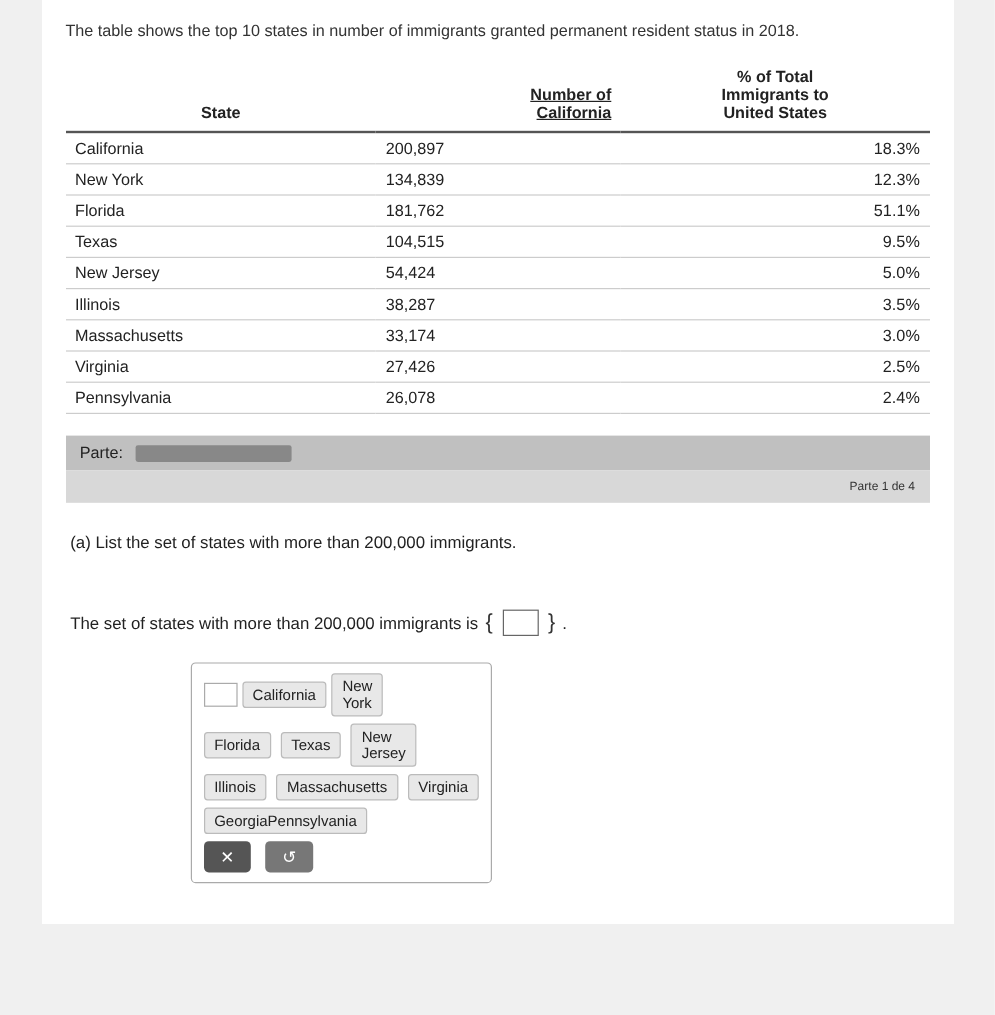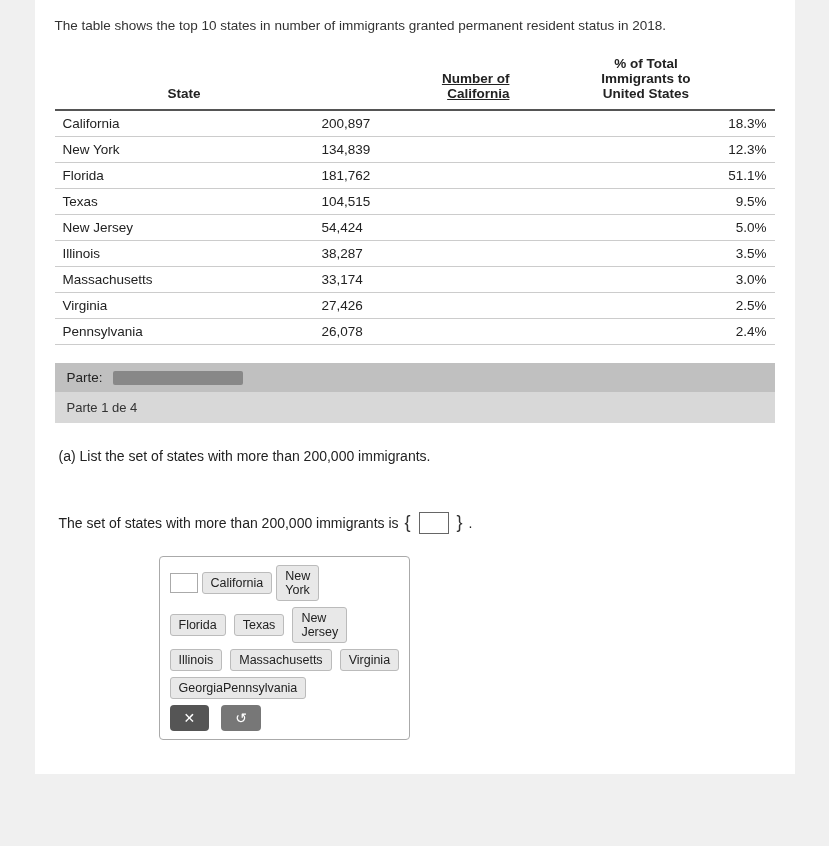--- a/index.html
+++ b/index.html
@@ -66,23 +66,24 @@
     }
     .parte-bar-inner {
       background: #888;
       height: 14px;
       width: 130px;
       border-radius: 2px;
     }
     .parte-section {
       background: #d8d8d8;
       padding: 8px 12px;
-      font-size: 13px;
+      font-size: 10px;
       color: #333;
       margin-bottom: 12px;
+      text-align: right;
     }
     .question-section {
       padding: 10px 4px 10px 4px;
     }
     .question-text {
       font-size: 14px;
       color: #222;
       margin-bottom: 12px;
       line-height: 1.6;
     }

